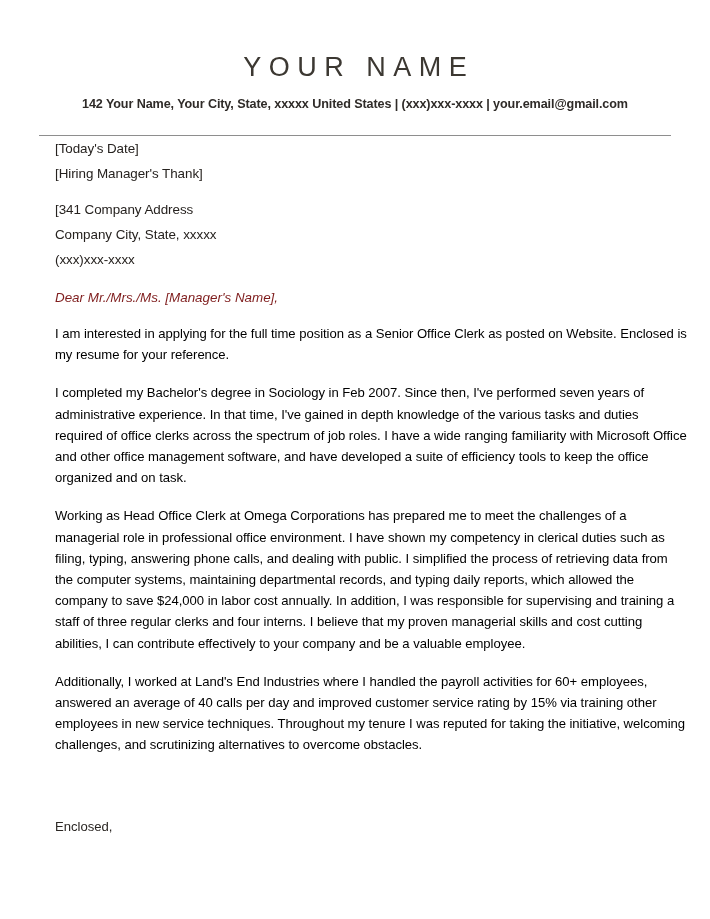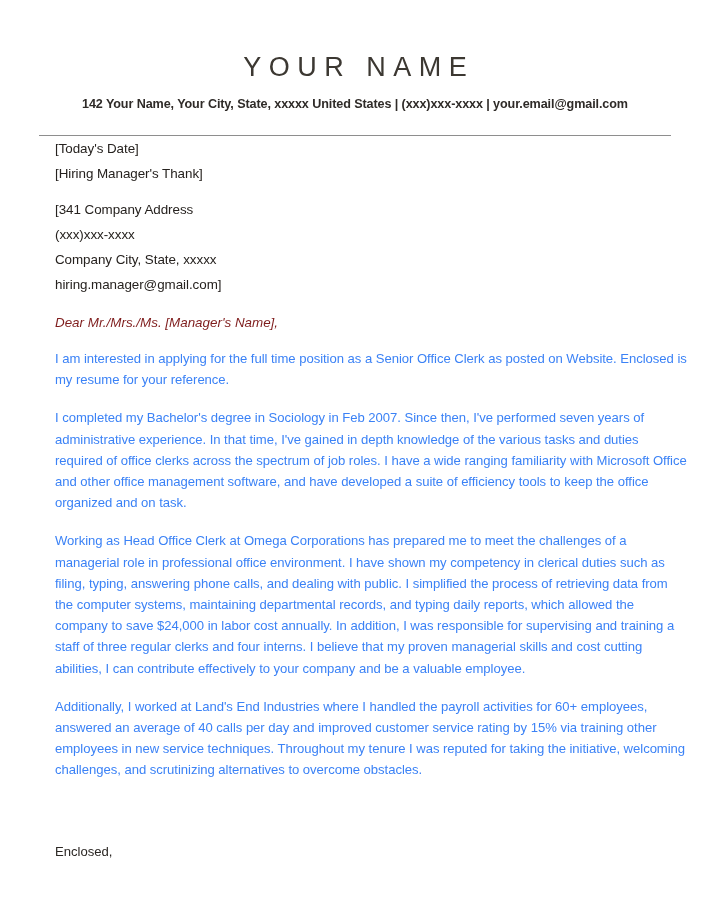--- a/index.html
+++ b/index.html
@@ -79,21 +79,21 @@
     font-size: 13.4px;
     line-height: 25px;
     color: #7f1d1d;
     margin-top: 13px;
     font-style: italic;
   }
 
   .para {
     font-size: 13.1px;
     line-height: 21.2px;
-    color: #3b82f6;
+    color: #000000;
     letter-spacing: -0.04px;
     margin: 0;
     text-align: left;
   }
 
   .para + .para { margin-top: 17px; }
   .para-tight + .para-tight { margin-top: 0; }
 
   .gap-para { height: 17px; }
 
@@ -118,23 +118,22 @@
 
   <div class="content">
 
     <div class="meta-line">[Today's Date]</div>
 
     <div class="meta-line">[Hiring Manager's Thank]</div>
 
     <div class="block-gap-sm"></div>
 
     <div class="meta-line">[341 Company Address</div>
+    <div class="meta-line">Company City, State, xxxxx</div>
     <div class="meta-line">(xxx)xxx-xxxx</div>
-    <div class="meta-line">Company City, State, xxxxx</div>
-    <div class="meta-line">hiring.manager@gmail.com]</div>
 
     <div class="salutation">Dear Mr./Mrs./Ms. [Manager's Name],</div>
 
     <div class="block-gap-md"></div>
 
     <p class="para">I am interested in applying for the full time position as a Senior Office Clerk as posted on Website. Enclosed is my resume for your reference.</p>
 
     <div class="gap-para"></div>
 
     <p class="para">I completed my Bachelor's degree in Sociology in Feb 2007. Since then, I've performed seven years of administrative experience.  In that time, I've gained in depth knowledge of the various tasks and duties required of office clerks across the spectrum of job roles. I have a wide ranging familiarity with Microsoft Office and other office management software, and have developed a suite of efficiency tools to keep the office organized and on task.</p>

